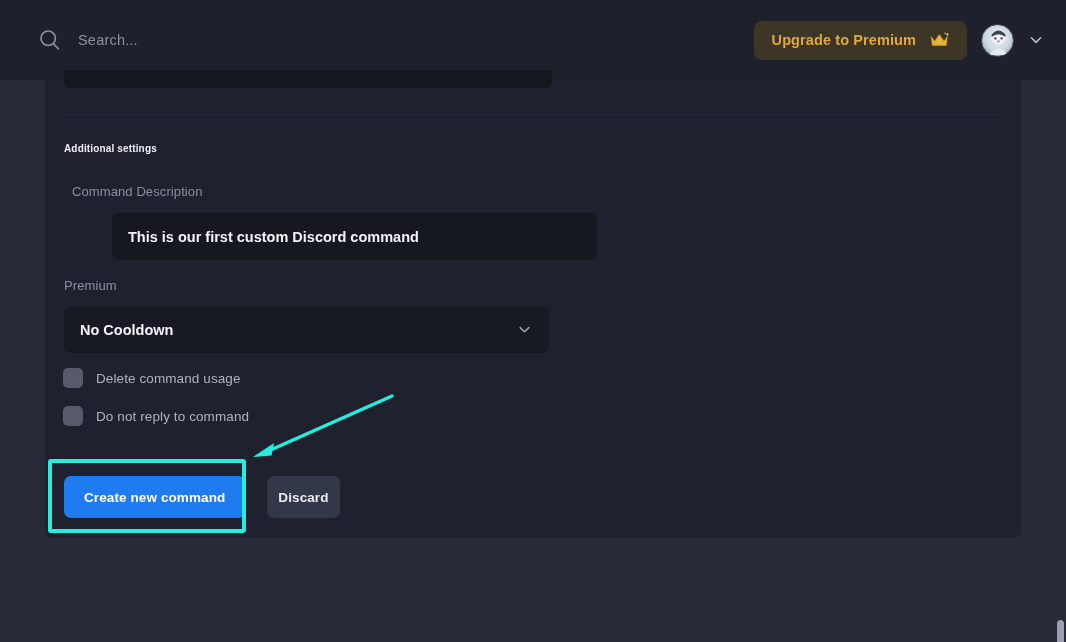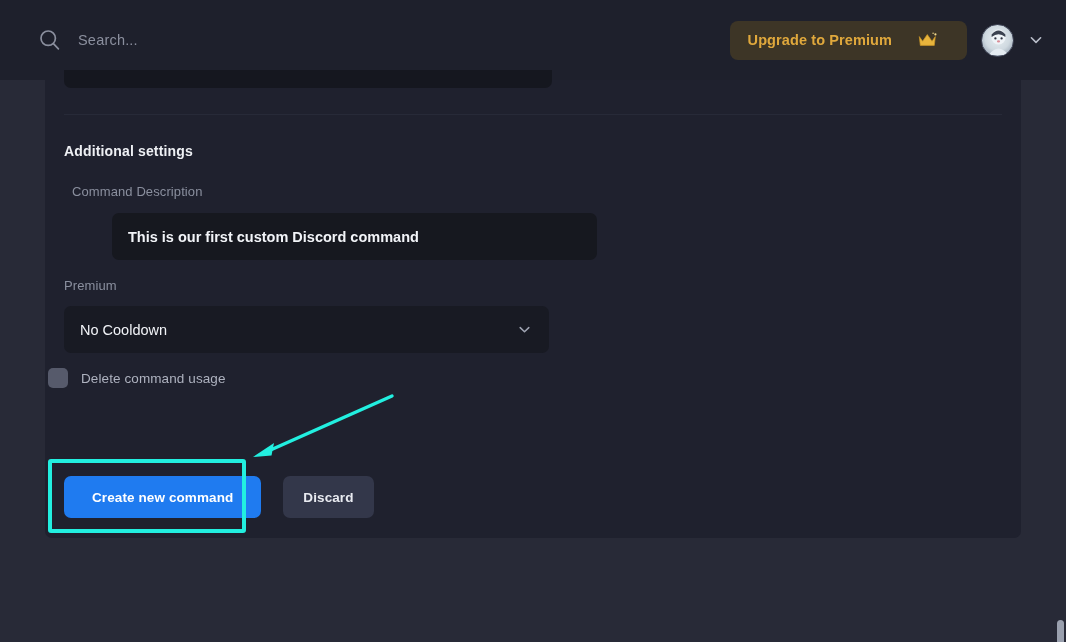--- a/index.html
+++ b/index.html
@@ -23,23 +23,23 @@
   }
   .search-icon { width:24px; height:24px; flex:none; display:block; }
   .search-placeholder {
     font-size:14.5px; color:#8b8f9e; letter-spacing:.2px;
   }
   .header-right {
     margin-left:auto; display:flex; align-items:center; gap:14px;
     margin-right:22px;
   }
   .premium-btn {
-    display:flex; align-items:center; gap:26px;
+    display:flex; align-items:center; gap:14px;
     background:#3d3526; border-radius:8px;
-    padding:11px 30px 12px 18px;
+    padding:11px 18px 12px 18px;
     cursor:pointer;
     margin-left:39px;
   }
   .premium-label {
     font-size:14.5px; font-weight:bold; color:#e0a83c; letter-spacing:.1px;
     white-space:nowrap;
   }
   .crown-icon { width:19px; height:16px; display:block; }
   .avatar {
     width:33px; height:33px; border-radius:50%;
@@ -66,21 +66,21 @@
     position:absolute; left:19px; top:-10px; width:488px; height:18px;
     background:#15171f; border-radius:0 0 7px 7px;
   }
   .divider {
     position:absolute; left:19px; top:34px; width:938px; height:1px;
     background:#272a38;
   }
 
   .section-title {
     position:absolute; left:19px; top:63px;
-    font-size:14px; font-weight:bold; color:#eef0f4; letter-spacing:.15px;
+    font-size:10px; font-weight:bold; color:#eef0f4; letter-spacing:.15px;
   }
 
   .field-label {
     position:absolute; font-size:13px; color:#8a8f9e; letter-spacing:.1px;
   }
   .lbl-desc { left:19px; top:104px;margin-left:8px; }
   .lbl-cool { left:19px; top:198px; }
 
   .text-input {
     position:absolute; left:19px; top:133px; width:485px; height:47px;
@@ -89,51 +89,51 @@
     font-family:"Liberation Sans", sans-serif;
     padding:0 16px; outline:none;margin-left:48px;
   }
 
   .select-box {
     position:absolute; left:19px; top:226px; width:485px; height:47px;
     background:#181a23; border-radius:7px;
     display:flex; align-items:center; cursor:pointer;
   }
   .select-value {
-    margin-left:16px; font-size:14.5px; font-weight:normal; color:#f2f4f8;
+    margin-left:16px; font-size:14.5px; font-weight:bold; color:#f2f4f8;
   }
   .select-chev { margin-left:auto; margin-right:17px; width:15px; height:15px; display:block; }
 
   .checkbox-row {
-    position:absolute; left:3px; display:flex; align-items:center; gap:13px;
+    position:absolute; left:18px; display:flex; align-items:center; gap:13px;
     cursor:pointer;
   }
   .cb-1 { top:288px; }
   .cb-2 { top:326px; }
   .checkbox {
     width:20px; height:20px; border-radius:5px;
     background:#565a6b; flex:none;
   }
   .cb-label { font-size:13.5px; color:#aeb2bf; letter-spacing:.1px; }
 
   .btn-row { position:absolute; left:19px; top:396px; display:flex; align-items:center; gap:22px; }
   .btn-primary {
     background:#1f7bf0; color:#ffffff;
     font-size:13.5px; font-weight:bold;
     font-family:"Liberation Sans", sans-serif;
     border:none; border-radius:7px;
-    padding:0 28px; height:42px;
+    padding:0 20px; height:42px;
     cursor:pointer; letter-spacing:.1px;
   }
   .btn-secondary {
     background:#33374a; color:#e8eaf0;
     font-size:13.5px; font-weight:bold;
     font-family:"Liberation Sans", sans-serif;
     border:none; border-radius:7px;
-    padding:0 20px; height:42px;
+    padding:0 11px; height:42px;
     cursor:pointer; letter-spacing:.1px;
   }
 
   
   .hl-box {
     position:absolute; left:48px; top:459px; width:198px; height:74px;
     border:4px solid #22efe0; border-radius:3px;
     pointer-events:none;
   }
   .annot-arrow {
@@ -223,20 +223,24 @@
             <path d="M3.2 5.6 L7.5 9.7 L11.8 5.6" stroke="#9fa4b2" stroke-width="1.5" stroke-linecap="round" stroke-linejoin="round"></path>
           </svg>
         </span>
       </div>
 
       <div class="checkbox-row cb-1">
         <span class="checkbox"></span>
         <span class="cb-label">Delete command usage</span>
       </div>
 
+      <div class="checkbox-row cb-2">
+        <span class="checkbox"></span>
+        <span class="cb-label">Do not reply to command</span>
+      </div>
 
       <div class="btn-row">
         <button class="btn-primary">Create new command</button>
         <button class="btn-secondary">Discard</button>
       </div>
 
     </div>
 
     <div class="scrollbar-track">
       <div class="scrollbar-thumb"></div>

